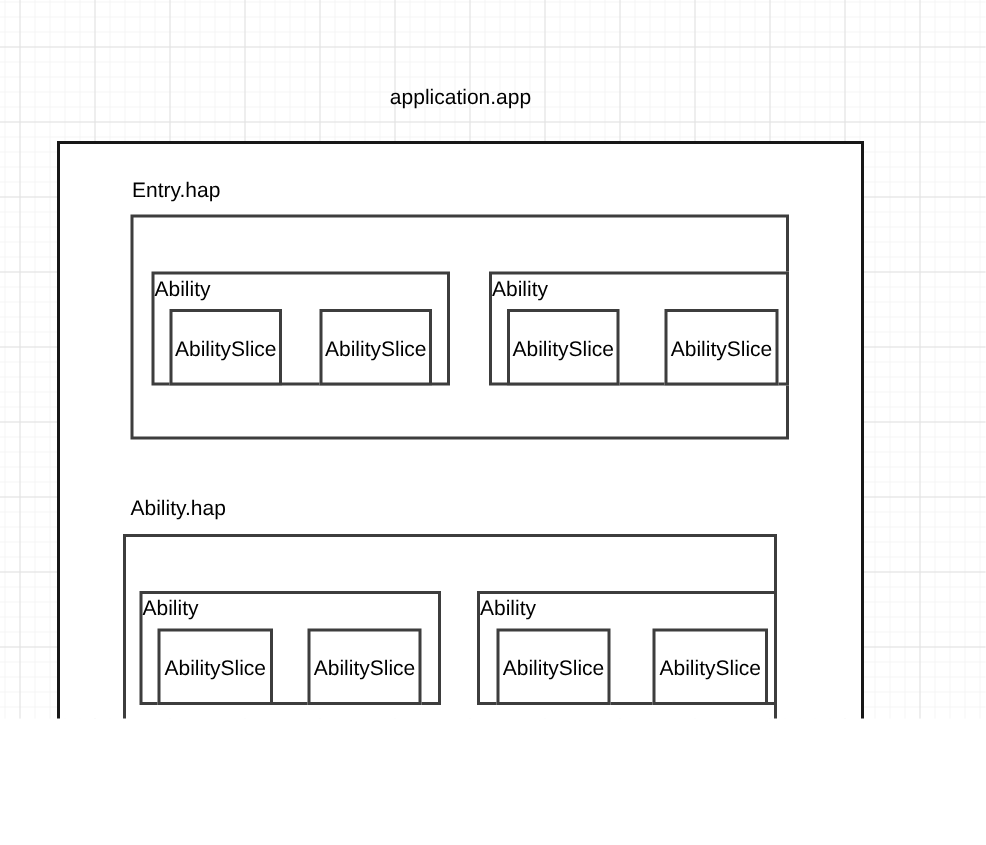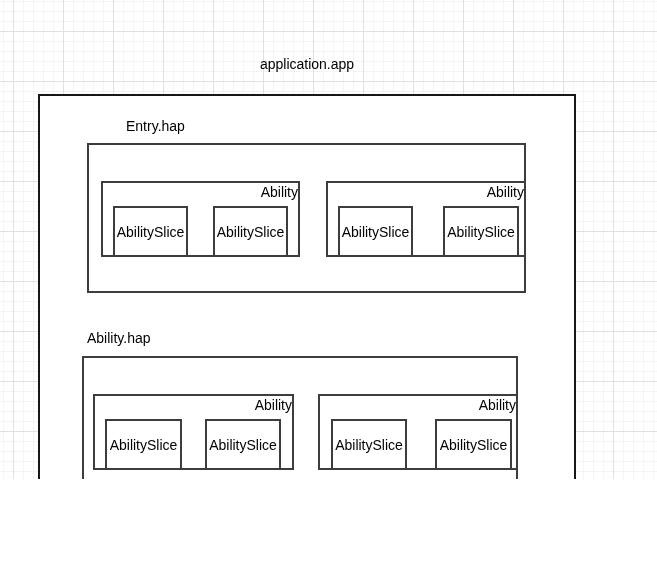--- a/index.html
+++ b/index.html
@@ -32,21 +32,21 @@
     position: absolute;
     font-size: 14px;
     line-height: 16px;
     white-space: nowrap;
     color: #000000;
   }
   .title { text-align: center; }
   .ability-label {
     display: block;
     margin-top: 1px;
-    text-align: right;
+    text-align: left;
     font-size: 14px;
     line-height: 16px;
     white-space: nowrap;
   }
   .slice {
     display: flex;
     align-items: center;
     justify-content: center;
     font-size: 14px;
     line-height: 16px;
@@ -56,21 +56,21 @@
 </head>
 <body>
 
 <div class="canvas">
 
   <div class="lbl title" style="left:38px; top:56px; width:538px;">application.app</div>
 
   <div class="box outer" style="left:38px; top:94px; width:538px; height:424px;"></div>
 
   <div>
-    <div class="lbl" style="left:88px; top:118px;margin-left:38px;">Entry.hap</div>
+    <div class="lbl" style="left:88px; top:118px;">Entry.hap</div>
 
     <div class="box" style="left:87px; top:143px; width:439px; height:150px;"></div>
 
     <div class="box" style="left:101px; top:181px; width:199px; height:76px;">
       <span class="ability-label">Ability</span>
       <div class="box slice" style="left:10px; top:23px; width:75px; height:51px;">AbilitySlice</div>
       <div class="box slice" style="left:110px; top:23px; width:75px; height:51px;">AbilitySlice</div>
     </div>
 
     <div class="box" style="left:326px; top:181px; width:200px; height:76px;">

